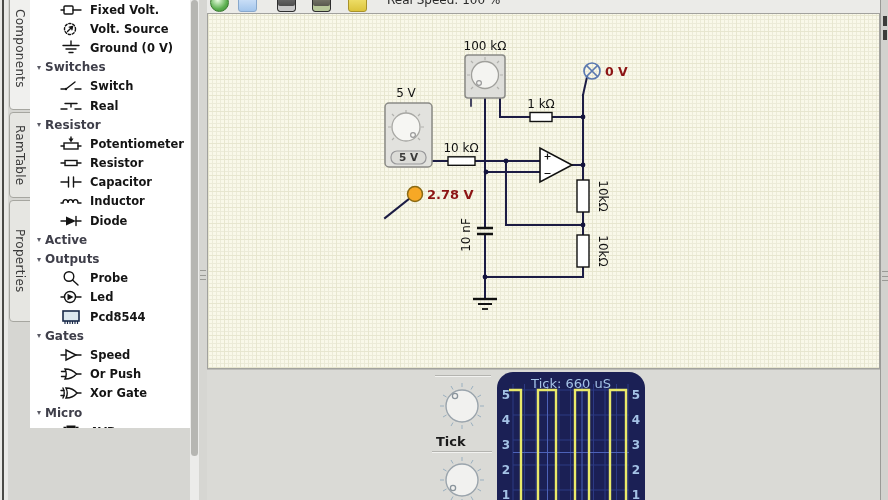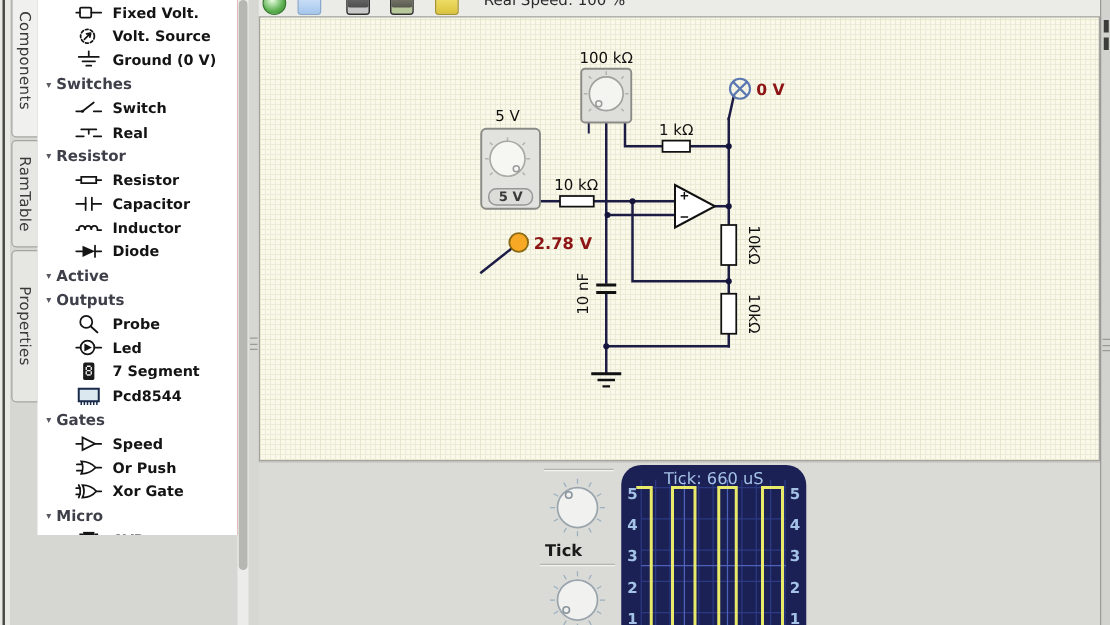--- a/index.html
+++ b/index.html
@@ -167,20 +167,31 @@
           </span>
           <span class="lbl">Real</span>
         </div>
 
         <div class="row row-category">
           <span class="caret">▾</span>
 
           <span class="lbl">Resistor</span>
         </div>
 
+        <div class="row row-item">
+
+          <span class="icon-slot">
+            <svg width="24" height="16" viewBox="0 0 24 16">
+              <rect x="5" y="7" width="14" height="6" stroke="#141414" stroke-width="1.4" fill="none" stroke-linecap="round"></rect>
+              <path d="M2,10 H5 M19,10 H22 M12,1 V4" stroke="#141414" stroke-width="1.4" fill="none" stroke-linecap="round"></path>
+              <polygon points="9.5,2.5 14.5,2.5 12,6.5" fill="#141414"></polygon>
+            </svg>
+          </span>
+          <span class="lbl">Potentiometer</span>
+        </div>
 
         <div class="row row-item">
 
           <span class="icon-slot">
             <svg width="24" height="16" viewBox="0 0 24 16">
               <rect x="6" y="5.5" width="12" height="5" stroke="#141414" stroke-width="1.4" fill="none" stroke-linecap="round"></rect>
               <path d="M2,8 H6 M18,8 H22" stroke="#141414" stroke-width="1.4" fill="none" stroke-linecap="round"></path>
             </svg>
           </span>
           <span class="lbl">Resistor</span>
@@ -248,30 +259,20 @@
           <span class="icon-slot">
             <svg width="24" height="16" viewBox="0 0 24 16">
               <circle cx="11" cy="8" r="5.5" stroke="#141414" stroke-width="1.4" fill="none" stroke-linecap="round"></circle>
               <path d="M2,8 H5.5 M16.5,8 H22" stroke="#141414" stroke-width="1.4" fill="none" stroke-linecap="round"></path>
               <polygon points="8.5,4.8 8.5,11.2 14.5,8" fill="#141414"></polygon>
             </svg>
           </span>
           <span class="lbl">Led</span>
         </div>
 
-        <div class="row row-item">
-
-          <span class="icon-slot">
-            <svg width="24" height="16" viewBox="0 0 24 16">
-              <rect x="7.5" y="1" width="9" height="14" rx="1.5" fill="#1a1a1a"></rect>
-              <path d="M10.5,4 h3 M10.5,7.5 h3 M10.5,11 h3 M10,4.5 v2.5 M14,4.5 v2.5 M10,8 v2.5 M14,8 v2.5" stroke="#f0f0f0" stroke-width="1.1" fill="none"></path>
-            </svg>
-          </span>
-          <span class="lbl">7 Segment</span>
-        </div>
 
         <div class="row row-item">
 
           <span class="icon-slot">
             <svg width="24" height="16" viewBox="0 0 24 16">
               <rect x="4" y="2" width="16" height="10" fill="#dce8f0" stroke="#1a2a4a" stroke-width="1.6"></rect>
               <path d="M6,12 v3 M8.5,12 v3 M11,12 v3 M13.5,12 v3 M16,12 v3 M18.5,12 v3" stroke="#1a2a4a" stroke-width="1.2" fill="none"></path>
             </svg>
           </span>
           <span class="lbl">Pcd8544</span>

